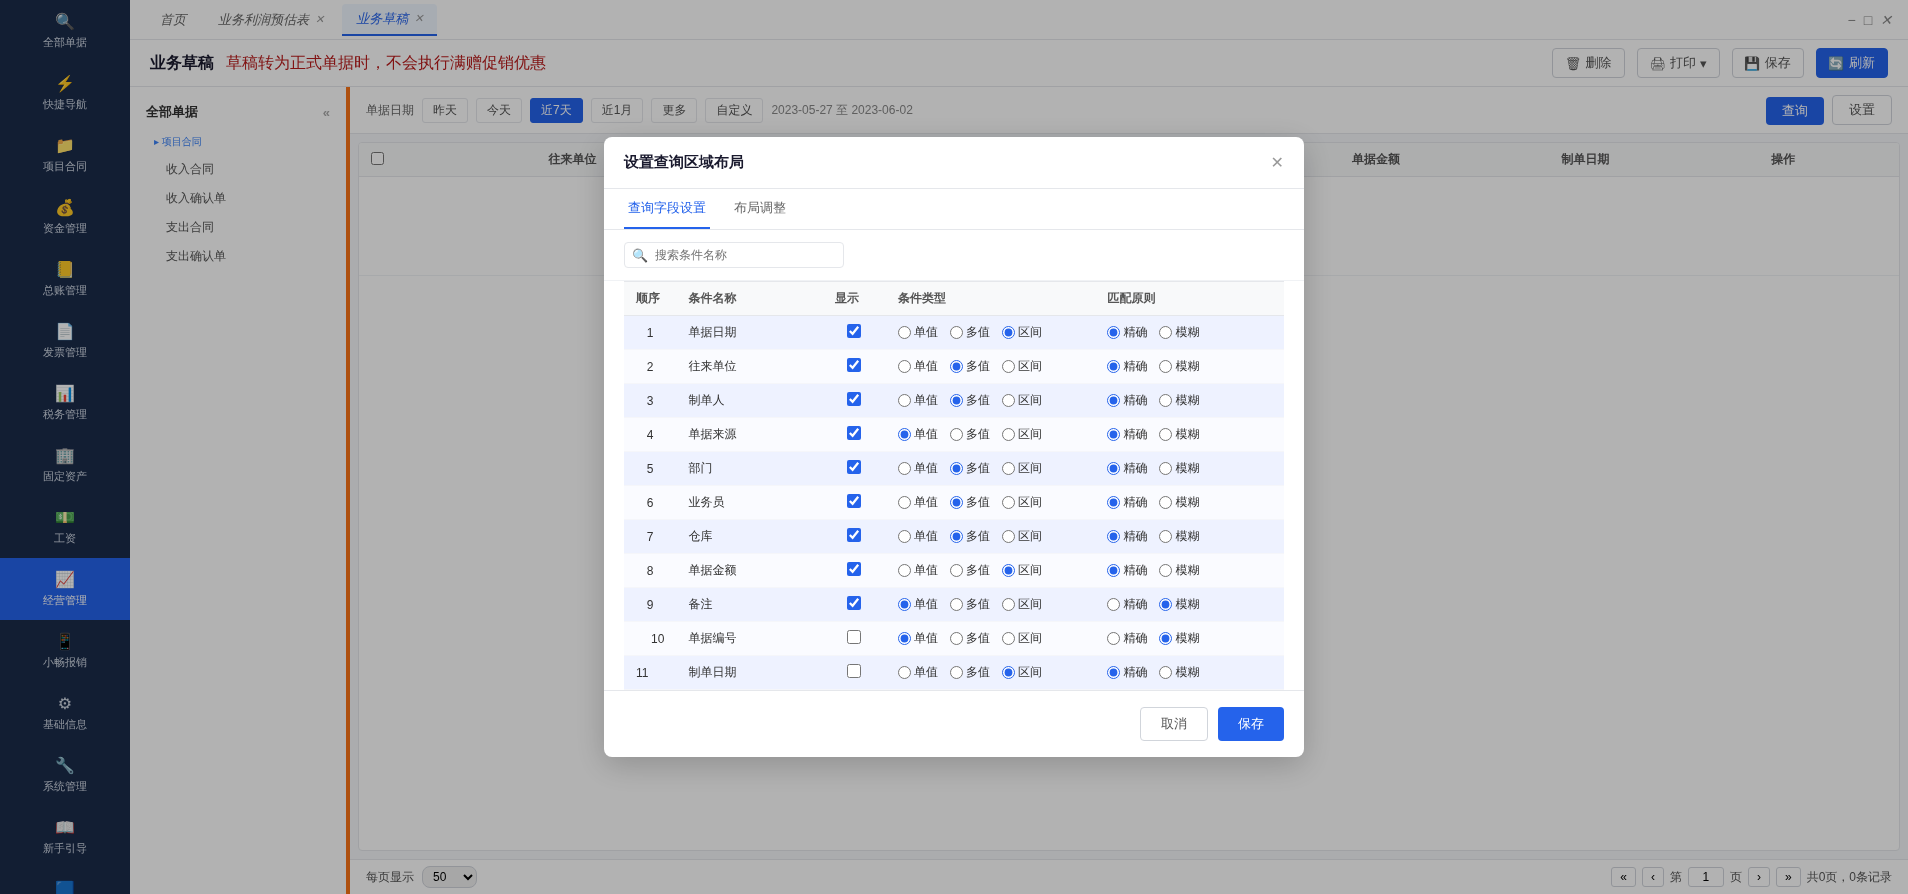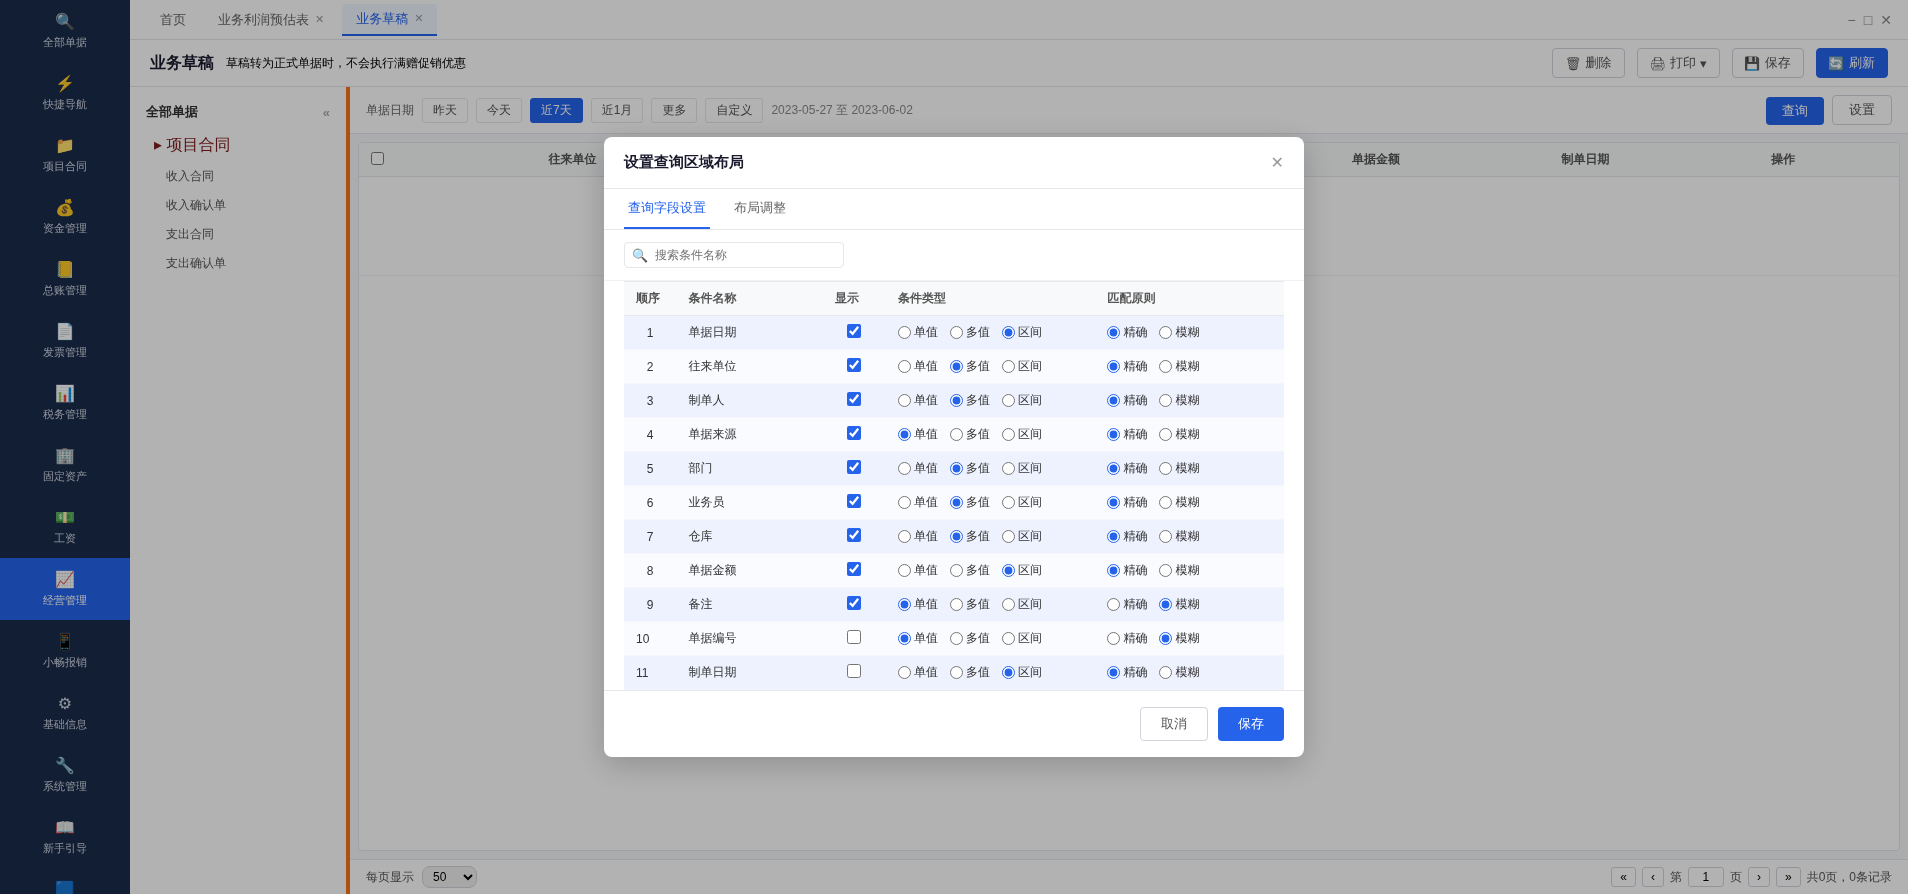--- a/index.html
+++ b/index.html
@@ -12,41 +12,41 @@
     .sidebar { width: 130px; background: #1a2b4a; color: #cdd5e0; display: flex; flex-direction: column; flex-shrink: 0; }
     .sidebar-item { display: flex; flex-direction: column; align-items: center; padding: 12px 8px; cursor: pointer; font-size: 12px; gap: 4px; }
     .sidebar-item.active { background: #2563eb; color: #fff; }
     .sidebar-icon { font-size: 16px; }
     .sidebar-label { font-size: 11px; text-align: center; }
 
     
     .main { flex: 1; display: flex; flex-direction: column; overflow: hidden; }
 
     
-    .tab-bar { background: #fff; border-bottom: 1px solid #e5e7eb; display: flex; align-items: center; padding: 0 16px; height: 40px; gap: 4px; }
+    .tab-bar { background: #fff; border-bottom: 1px solid #e5e7eb; display: flex; align-items: center; padding: 0 16px; height: 40px; gap: 4px; font-style: italic; }
     .tab { padding: 6px 14px; cursor: pointer; font-size: 13px; color: #666; border-radius: 4px 4px 0 0; display: flex; align-items: center; gap: 6px; }
     .tab.active { background: #eff6ff; color: #2563eb; border-bottom: 2px solid #2563eb; }
     .tab-close { font-size: 11px; color: #999; cursor: pointer; }
 
     
     .page-header { background: #fff; padding: 8px 20px; border-bottom: 1px solid #e5e7eb; display: flex; align-items: center; gap: 12px; }
     .page-title { font-size: 16px; font-weight: bold; color: #1a1a2e; }
-    .page-subtitle { font-size: 12px; color: #000000; }
+    .page-subtitle { font-size: 16px; color: #b91c1c; }
     .header-actions { margin-left: auto; display: flex; gap: 12px; align-items: center; }
     .btn-action { display: flex; align-items: center; gap: 4px; padding: 5px 12px; border: 1px solid #d1d5db; border-radius: 4px; background: #fff; cursor: pointer; font-size: 13px; color: #555; }
     .btn-primary { background: #2563eb; color: #fff; border-color: #2563eb; }
 
     
     .content-area { display: flex; flex: 1; overflow: hidden; }
 
     
     .left-nav { width: 220px; background: #fff; border-right: 4px solid #f97316; overflow-y: auto; padding: 8px 0; flex-shrink: 0; }
     .left-nav-header { padding: 8px 16px; font-weight: bold; font-size: 13px; color: #333; display: flex; align-items: center; justify-content: space-between; }
     .left-nav-group { margin-bottom: 4px; }
-    .left-nav-group-title { padding: 6px 16px 6px 24px; font-size: 16px; color: #7f1d1d; cursor: pointer; display: flex; align-items: center; gap: 4px; }
+    .left-nav-group-title { padding: 6px 16px 6px 24px; font-size: 10px; color: #3b82f6; cursor: pointer; display: flex; align-items: center; gap: 4px; }
     .left-nav-item { padding: 6px 16px 6px 36px; font-size: 12px; color: #555; cursor: pointer; }
     .left-nav-item.active { background: #e8f0fe; color: #2563eb; font-weight: bold; }
 
     
     .main-panel { flex: 1; display: flex; flex-direction: column; overflow: hidden; background: #f5f7fa; }
 
     
     .filter-bar { background: #fff; padding: 8px 16px; border-bottom: 1px solid #e5e7eb; display: flex; align-items: center; gap: 8px; flex-wrap: wrap; }
     .filter-label { font-size: 12px; color: #666; }
     .filter-btn { padding: 3px 10px; border: 1px solid #e5e7eb; border-radius: 3px; background: #fff; font-size: 12px; cursor: pointer; color: #555; }
@@ -639,21 +639,21 @@
                     <span>精确</span>
                   </label>
                   <label class="radio-item">
                     <input type="radio" name="match_8" checked="" style="">
                     <span>模糊</span>
                   </label>
                 </div>
               </td>
             </tr>
             <tr>
-              <td style="text-align: left;">10</td>
+              <td style="text-align: right;">10</td>
               <td>单据编号</td>
               <td style="text-align: center;">
                 <div class="checkbox-item"><input type="checkbox" style=""></div>
               </td>
               <td>
                 <div class="radio-group">
                   <label class="radio-item">
                     <input type="radio" name="type_9" checked="" style="">
                     <span>单值</span>
                   </label>

